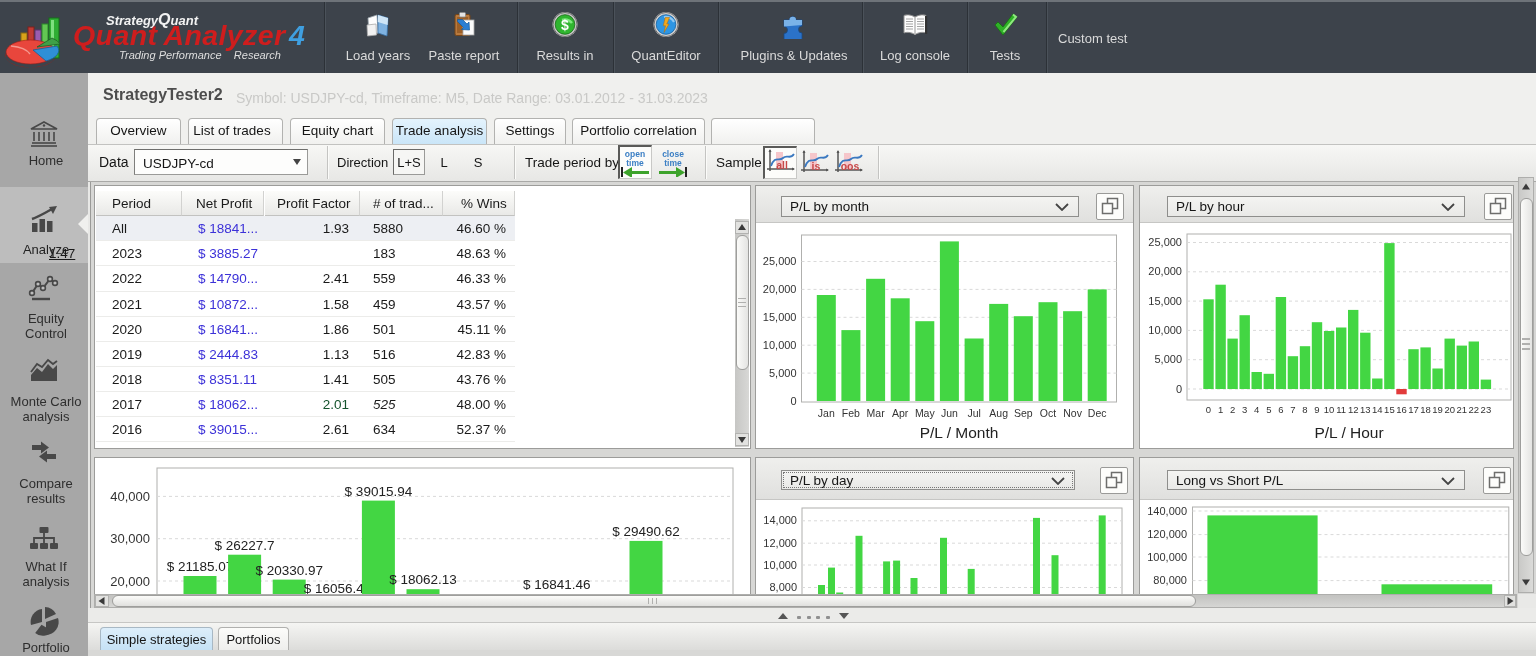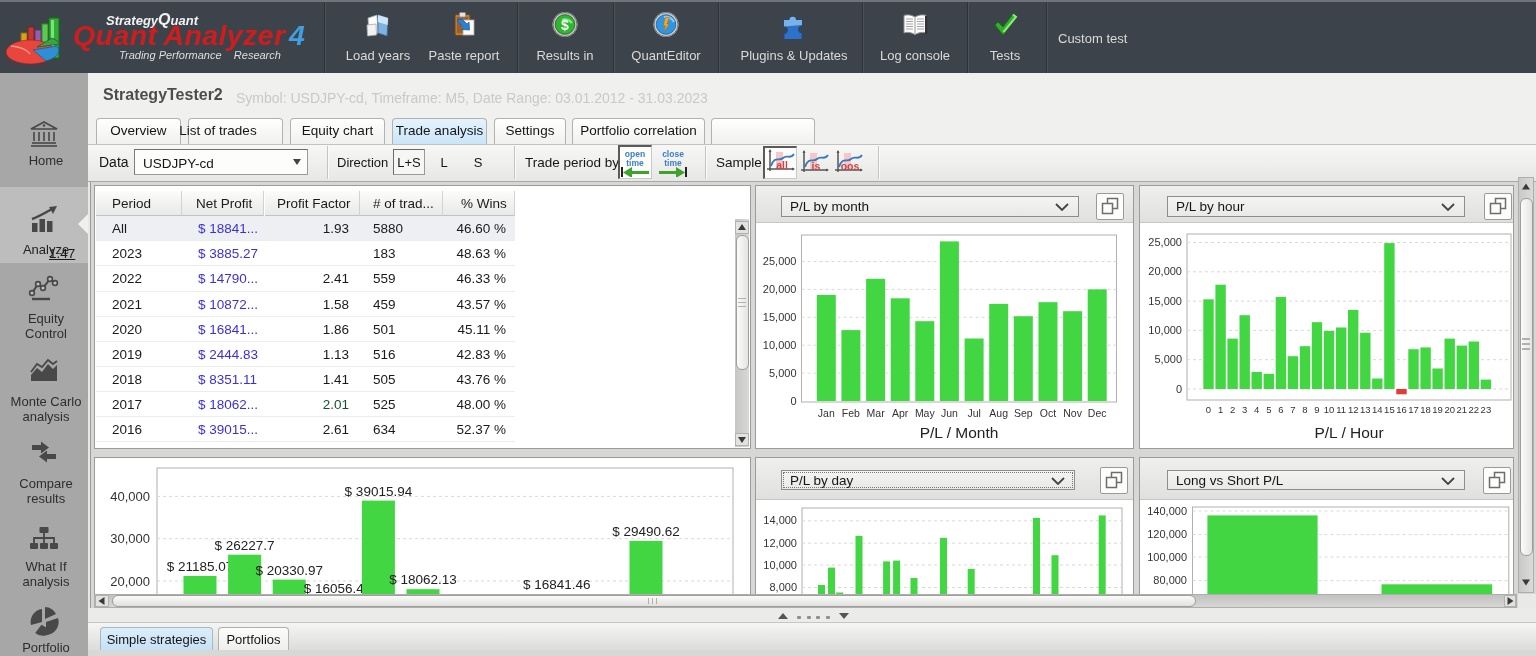--- a/index.html
+++ b/index.html
@@ -151,21 +151,21 @@
 <path d="M17,14 L17,2 A 13,13 0 0 1 28,9 Z" fill="#484848"></path>
 <path d="M18,17 L30,13 A 13,13 0 0 1 18,30 Z" fill="#484848"></path>
 <path d="M15,19 L27,26 A 13,13 0 0 1 8,28 Z" fill="#484848" transform="scale(0.9) translate(0,3)"></path>
   </svg>
 <div class="sl" style="top:640px">Portfolio</div>
 <div style="position:absolute;left:103px;top:86px;white-space:nowrap;font-size:16px;font-weight:bold;color:#4d4d4d;">StrategyTester2</div>
 <div style="position:absolute;left:236px;top:90px;white-space:nowrap;font-size:14px;color:#c9c9c7;">Symbol: USDJPY-cd, Timeframe: M5, Date Range: 03.01.2012 - 31.03.2023</div>
 <div style="position:absolute;left:96px;top:118px;width:85px;height:27px;background:linear-gradient(#ffffff,#f0f0ee);border:1px solid #b2b2b0;border-bottom:none;border-radius:4px 4px 0 0;"></div>
 <div style="position:absolute;left:-61.5px;top:123px;width:400px;text-align:center;white-space:nowrap;font-size:13.5px;color:#151515;">Overview</div>
 <div style="position:absolute;left:188px;top:118px;width:95px;height:27px;background:linear-gradient(#ffffff,#f0f0ee);border:1px solid #b2b2b0;border-bottom:none;border-radius:4px 4px 0 0;"></div>
-<div style="position:absolute;left:18px;top:123px;width:400px;text-align:center;white-space:nowrap;font-size:13.5px;color:#151515;">List of trades</div>
+<div style="position:absolute;left:32px;top:123px;width:400px;text-align:center;white-space:nowrap;font-size:13.5px;color:#151515;">List of trades</div>
 <div style="position:absolute;left:290px;top:118px;width:95px;height:27px;background:linear-gradient(#ffffff,#f0f0ee);border:1px solid #b2b2b0;border-bottom:none;border-radius:4px 4px 0 0;"></div>
 <div style="position:absolute;left:137.5px;top:123px;width:400px;text-align:center;white-space:nowrap;font-size:13.5px;color:#151515;">Equity chart</div>
 <div style="position:absolute;left:392px;top:118px;width:95px;height:27px;background:linear-gradient(#e4f3fd,#c9e5f8);border:1px solid #b2b2b0;border-bottom:none;border-radius:4px 4px 0 0;"></div>
 <div style="position:absolute;left:239.5px;top:123px;width:400px;text-align:center;white-space:nowrap;font-size:13.5px;color:#151515;">Trade analysis</div>
 <div style="position:absolute;left:494px;top:118px;width:72px;height:27px;background:linear-gradient(#ffffff,#f0f0ee);border:1px solid #b2b2b0;border-bottom:none;border-radius:4px 4px 0 0;"></div>
 <div style="position:absolute;left:330px;top:123px;width:400px;text-align:center;white-space:nowrap;font-size:13.5px;color:#151515;">Settings</div>
 <div style="position:absolute;left:572px;top:118px;width:133px;height:27px;background:linear-gradient(#ffffff,#f0f0ee);border:1px solid #b2b2b0;border-bottom:none;border-radius:4px 4px 0 0;"></div>
 <div style="position:absolute;left:438.5px;top:123px;width:400px;text-align:center;white-space:nowrap;font-size:13.5px;color:#151515;">Portfolio correlation</div>
 <div style="position:absolute;left:711px;top:118px;width:104px;height:27px;background:linear-gradient(#ffffff,#f0f0ee);border:1px solid #b2b2b0;border-bottom:none;border-radius:4px 4px 0 0;"></div>
 <div style="position:absolute;left:563px;top:123px;width:400px;text-align:center;white-space:nowrap;font-size:13.5px;color:#0f172a;margin-top:38px;">Open balances</div>
@@ -333,21 +333,21 @@
 <div style="position:absolute;left:96px;top:390.9px;width:419.2px;height:1px;background:#ececea;"></div>
 <div style="position:absolute;left:112px;top:371.8px;white-space:nowrap;font-size:13.5px;color:#1a1a1a;">2018</div>
 <div style="position:absolute;left:198px;top:371.8px;white-space:nowrap;font-size:13.5px;color:#3c31d8;">$ 8351.11</div>
 <div style="position:absolute;left:49px;top:371.8px;width:300px;text-align:right;white-space:nowrap;font-size:13.5px;color:#1a1a1a;">1.41</div>
 <div style="position:absolute;left:373px;top:371.8px;white-space:nowrap;font-size:13.5px;color:#1a1a1a;">505</div>
 <div style="position:absolute;left:206px;top:371.8px;width:300px;text-align:right;white-space:nowrap;font-size:13.5px;color:#1a1a1a;">43.76 %</div>
 <div style="position:absolute;left:96px;top:416px;width:419.2px;height:1px;background:#ececea;"></div>
 <div style="position:absolute;left:112px;top:396.9px;white-space:nowrap;font-size:13.5px;color:#1a1a1a;">2017</div>
 <div style="position:absolute;left:198px;top:396.9px;white-space:nowrap;font-size:13.5px;color:#3c31d8;">$ 18062...</div>
 <div style="position:absolute;left:49px;top:396.9px;width:300px;text-align:right;white-space:nowrap;font-size:13.5px;color:#14532d;">2.01</div>
-<div style="position:absolute;left:373px;top:396.9px;white-space:nowrap;font-size:13.5px;color:#1a1a1a;">525</div>
+<div style="position:absolute;left:373px;top:396.9px;white-space:nowrap;font-size:13.5px;color:#1a1a1a;font-style:italic;">525</div>
 <div style="position:absolute;left:206px;top:396.9px;width:300px;text-align:right;white-space:nowrap;font-size:13.5px;color:#1a1a1a;">48.00 %</div>
 <div style="position:absolute;left:96px;top:441.1px;width:419.2px;height:1px;background:#ececea;"></div>
 <div style="position:absolute;left:112px;top:422px;white-space:nowrap;font-size:13.5px;color:#1a1a1a;">2016</div>
 <div style="position:absolute;left:198px;top:422px;white-space:nowrap;font-size:13.5px;color:#3c31d8;">$ 39015...</div>
 <div style="position:absolute;left:49px;top:422px;width:300px;text-align:right;white-space:nowrap;font-size:13.5px;color:#1a1a1a;">2.61</div>
 <div style="position:absolute;left:373px;top:422px;white-space:nowrap;font-size:13.5px;color:#1a1a1a;">634</div>
 <div style="position:absolute;left:206px;top:422px;width:300px;text-align:right;white-space:nowrap;font-size:13.5px;color:#1a1a1a;">52.37 %</div>
 <div style="position:absolute;left:735px;top:219px;width:14px;height:228px;background:linear-gradient(90deg,#c6c6c4,#d8d8d6);"></div>
 <div style="position:absolute;left:735px;top:221px;width:14px;height:13px;background:#e2e2e0;border:1px solid #b2b2b0;"></div>
 <svg style="left:0;top:0" width="1536" height="656" viewBox="0 0 1536 656" pointer-events="none">

